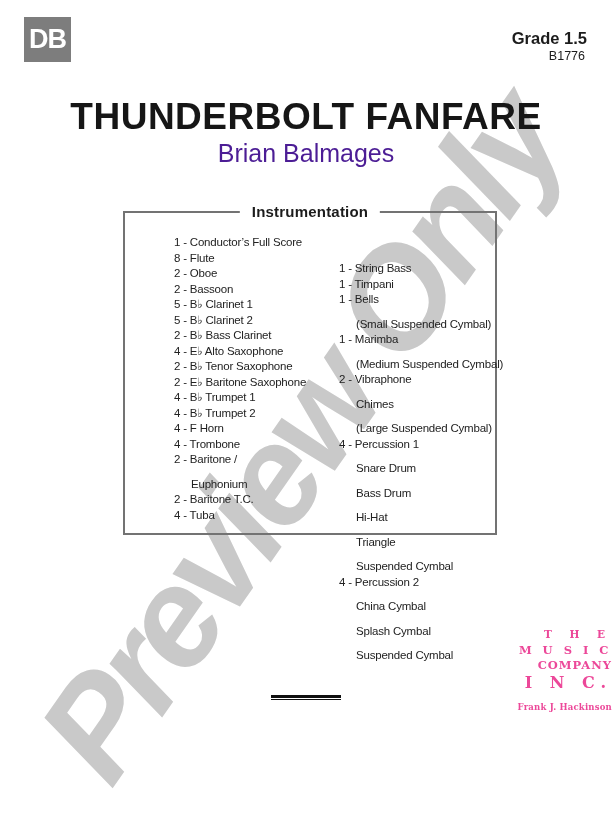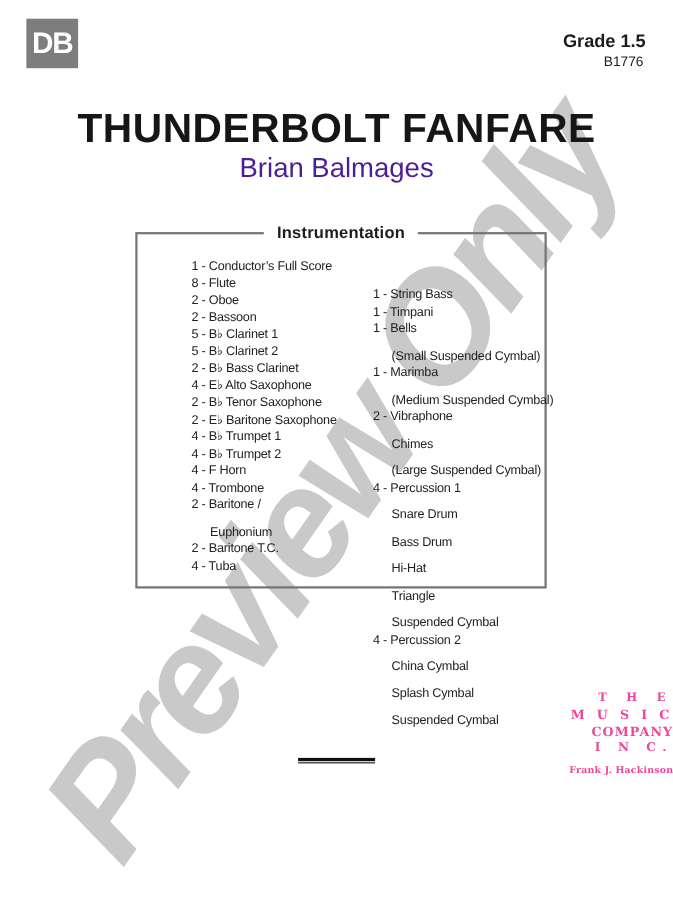--- a/index.html
+++ b/index.html
@@ -95,21 +95,21 @@
   
   .pub-logo {
     position: absolute; left: 0; top: 628px; width: 100%;
     text-align: right; color: #ec4899;
     font-family: "DejaVu Serif", "Liberation Serif", serif;
   }
   .pub-logo .the     { font-size: 10.5px; font-weight: bold; letter-spacing: 7px; text-indent: 7px; }
   .pub-logo .fjh     { font-size: 30px; line-height: 30px; margin-top: 2px; letter-spacing: 2px; }
   .pub-logo .music   { font-size: 11.5px; font-weight: bold; letter-spacing: 3.5px; text-indent: 3.5px; margin-top: 3px; }
   .pub-logo .company { font-size: 11.5px; font-weight: bold; letter-spacing: 1px; text-indent: 1px; margin-top: 1px; }
-  .pub-logo .inc     { font-size: 11px; font-weight: bold; letter-spacing: 6px; text-indent: 6px; margin-top: 1px; }
+  .pub-logo .inc     { font-size: 16px; font-weight: bold; letter-spacing: 6px; text-indent: 6px; margin-top: 1px; }
   .pub-rule { width: 70px; margin: 3px auto 0 auto; }
   .pub-rule .thick { height: 2.5px; background: #101010; }
   .pub-rule .thin  { height: 1px; background: #101010; margin-top: 1.5px; }
   .pub-logo .founder { font-size: 8.5px; font-weight: bold; letter-spacing: 0.2px; margin-top: 2px; }
 
   
   .address {
     position: absolute; left: 0; top: 752px; width: 100%;
     text-align: center; font-size: 11px; line-height: 13px;
     letter-spacing: -0.2px; color: #1c1c1c;

